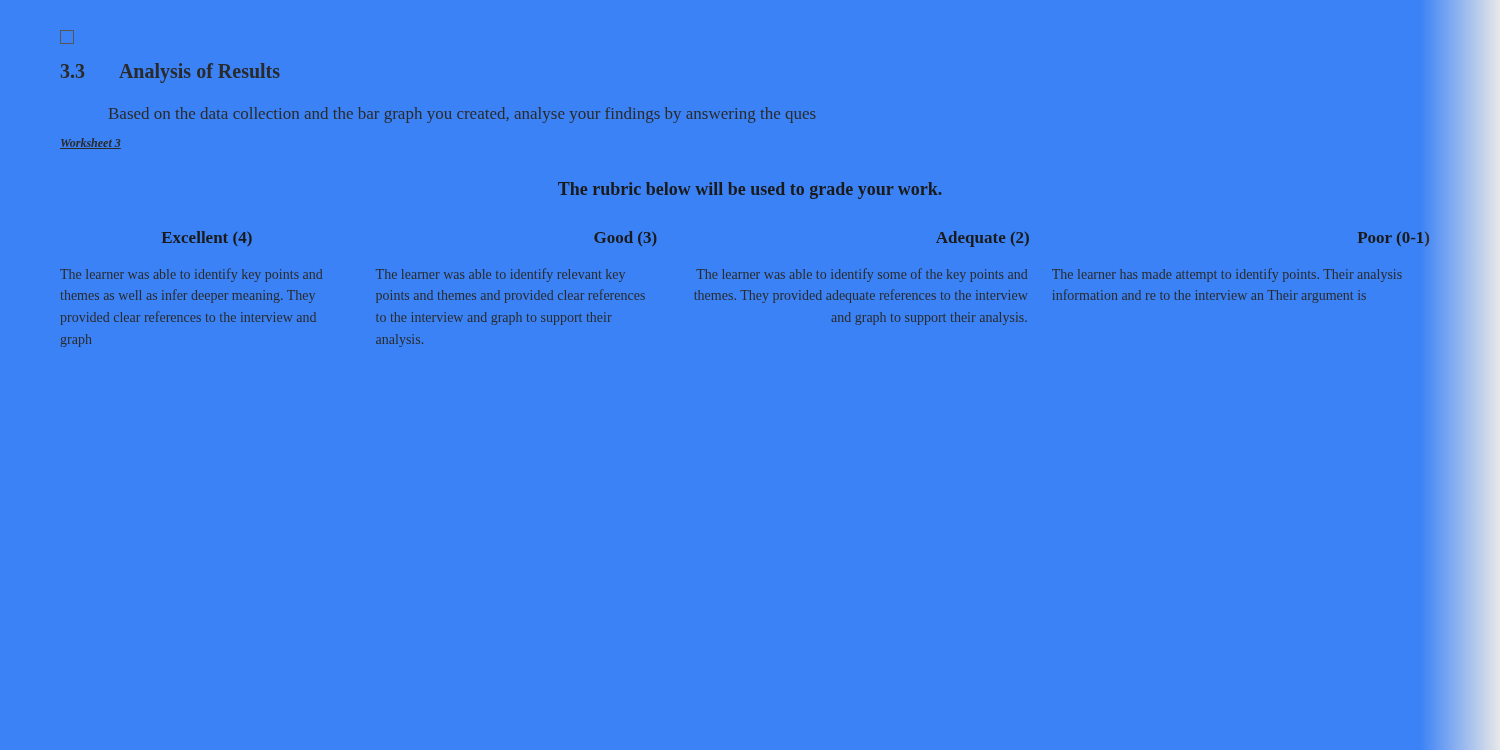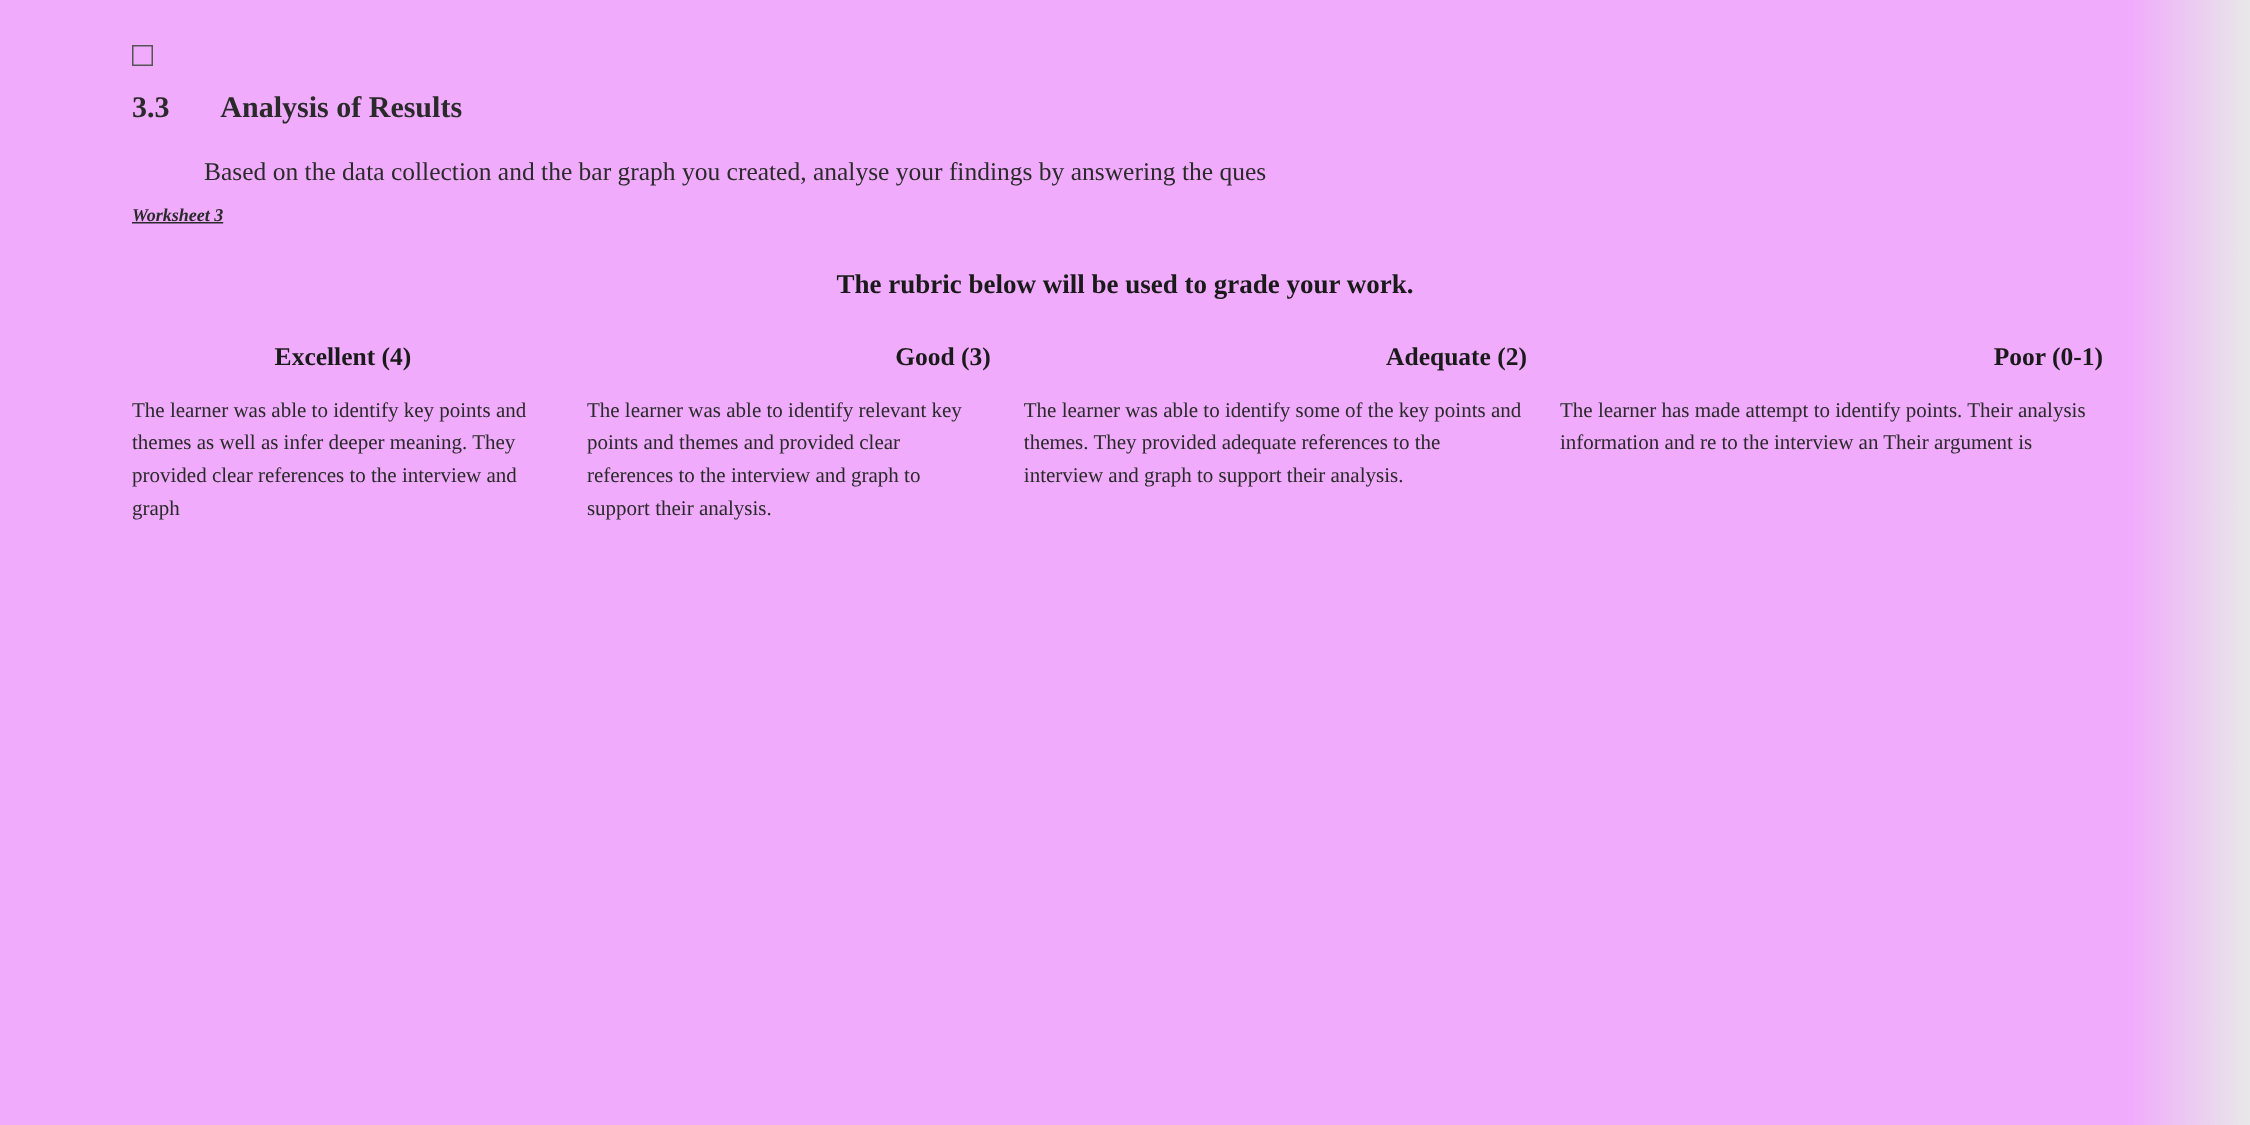--- a/index.html
+++ b/index.html
@@ -11,24 +11,24 @@
     body {
       width: 1500px;
       height: 750px;
       background-color: #e8e8e8;
       font-family: 'Times New Roman', Times, serif;
       overflow: hidden;
       position: relative;
     }
 
     .page {
-      background-color: #f0abfc;
+      background-color: #3b82f6;
       width: 100%;
       height: 100%;
-      padding: 30px 88px;
+      padding: 30px 60px;
       position: relative;
       font-family: Liberation Serif, serif;
     }
 
     .checkbox {
       width: 14px;
       height: 14px;
       border: 1.5px solid #555;
       display: inline-block;
       margin-bottom: 8px;
@@ -95,21 +95,21 @@
       padding: 6px 12px;
       line-height: 1.55;
     }
 
     .rubric-table td:first-child {
       padding-left: 0;
     }
 
     .col-excellent { width: 22%; }
     .col-good { width: 22%; }
-    .col-adequate { width: 27%; }
+    .col-adequate { width: 27%; text-align: right; }
     .col-poor { width: 29%; }
 
     .fade-right {
       position: absolute;
       top: 0;
       right: 0;
       width: 80px;
       height: 100%;
       background: linear-gradient(to right, transparent, #e8e8e8);
     }

